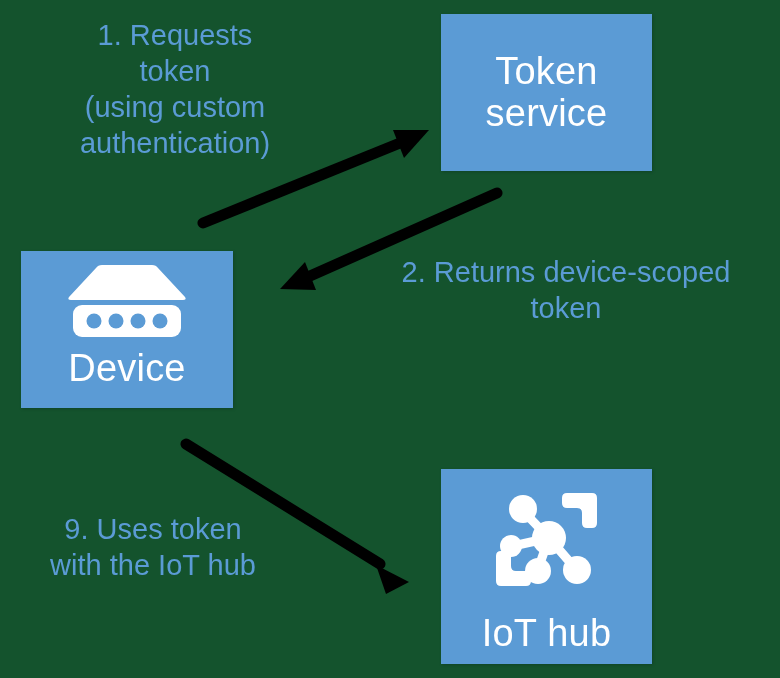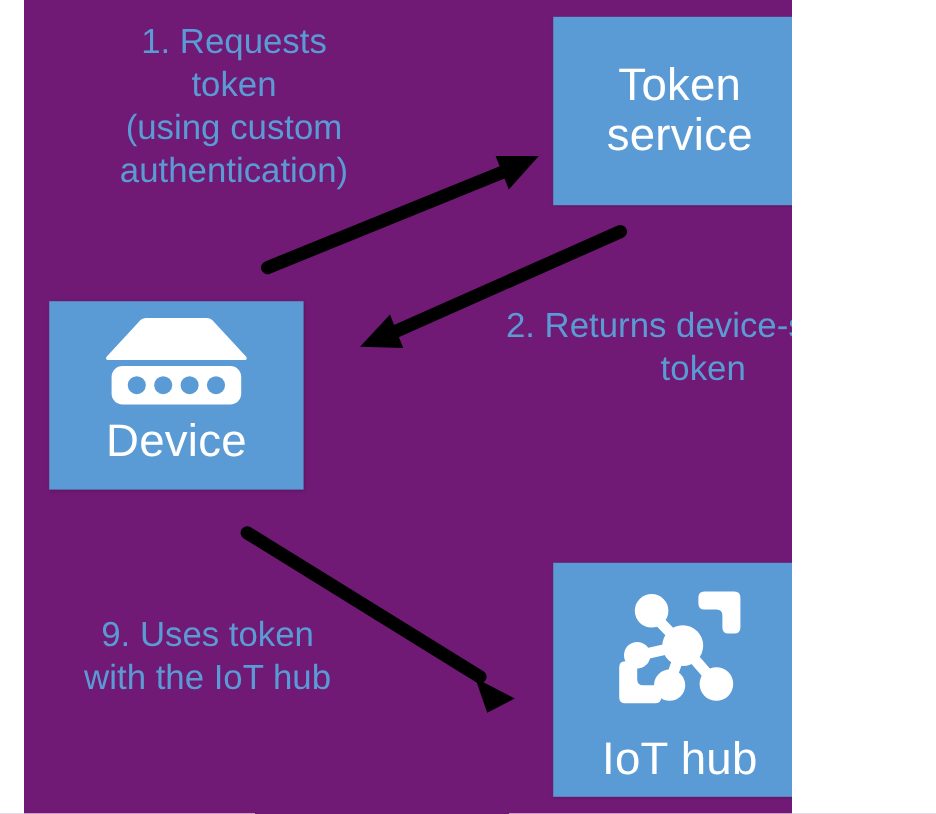--- a/index.html
+++ b/index.html
@@ -6,25 +6,24 @@
   html, body {
     margin: 0;
     padding: 0;
     background: #ffffff;
   }
   body {
     font-family: "Liberation Sans", sans-serif;
   }
   #canvas {
     position: relative;
-    width: 640px;
+    width: 780px;
     height: 678px;
-    background: #701a75;
+    background: #14532d;
     overflow: hidden;
-    margin-left: 20px;
   }
 
   
   .node {
     position: absolute;
     background: #5B9BD5;
     box-sizing: border-box;
     display: flex;
     flex-direction: column;
     align-items: center;

